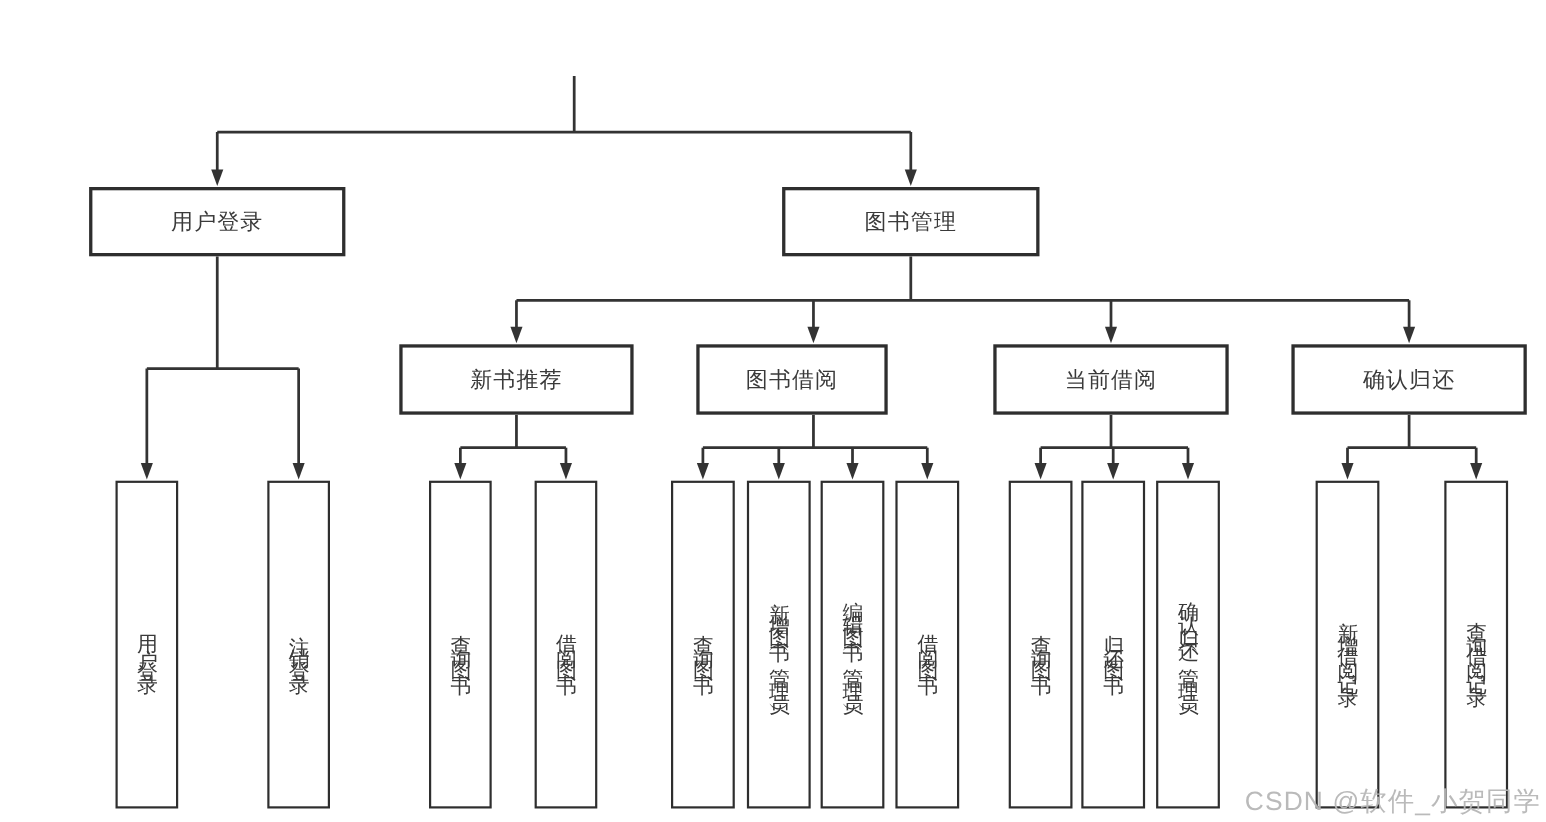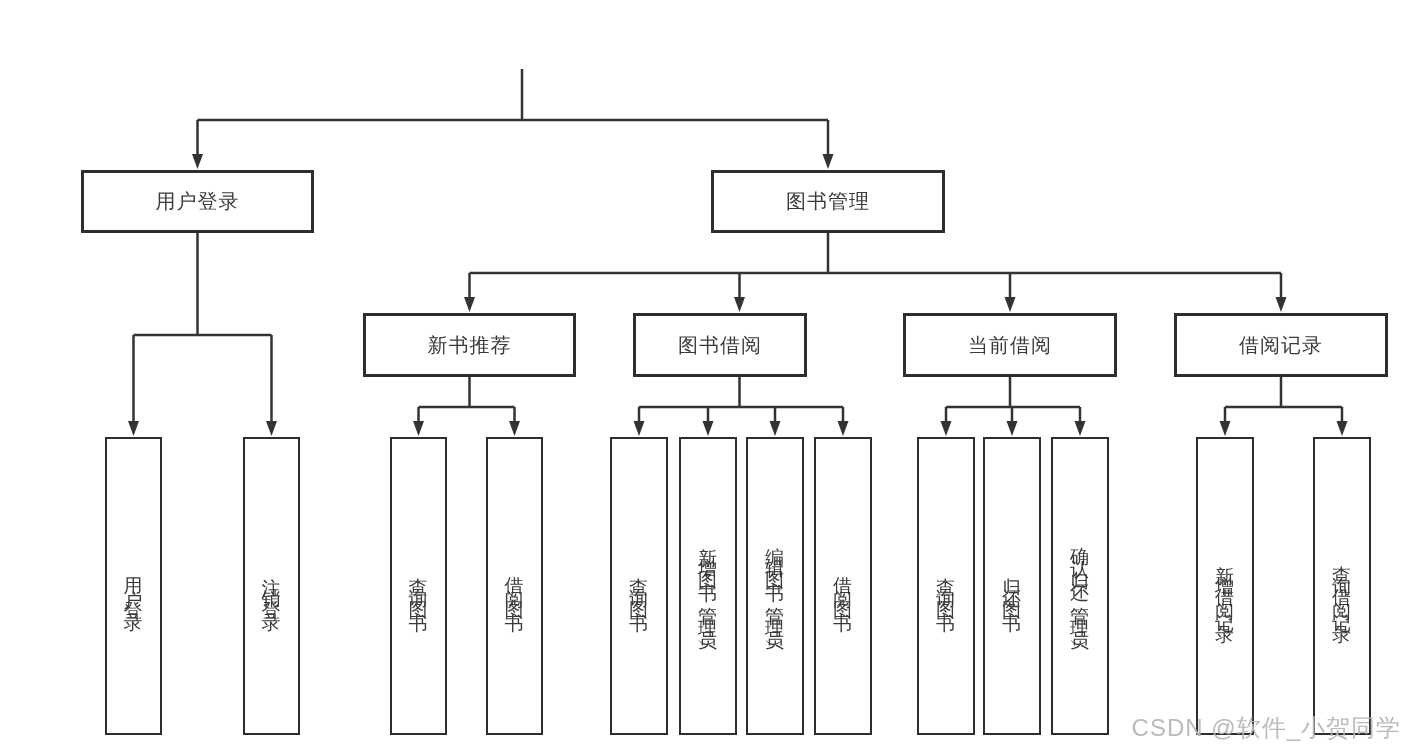--- a/index.html
+++ b/index.html
@@ -143,21 +143,21 @@
   <div class="box" style="left:363px; top:313px; width:213px; height:64px;">
     <span>新书推荐</span>
   </div>
   <div class="box" style="left:633px; top:313px; width:174px; height:64px;">
     <span>图书借阅</span>
   </div>
   <div class="box" style="left:903px; top:313px; width:214px; height:64px;">
     <span>当前借阅</span>
   </div>
   <div class="box" style="left:1174px; top:313px; width:214px; height:64px;">
-    <span>借阅记录</span>
+    <span>确认归还</span>
   </div>
 
   <div class="box leaf" style="left:105px; top:437px; width:57px; height:298px;">
     <span class="vtext">用户登录</span>
   </div>
   <div class="box leaf" style="left:243px; top:437px; width:57px; height:298px;">
     <span class="vtext">注销登录</span>
   </div>
 
   <div class="box leaf" style="left:390px; top:437px; width:57px; height:298px;">

